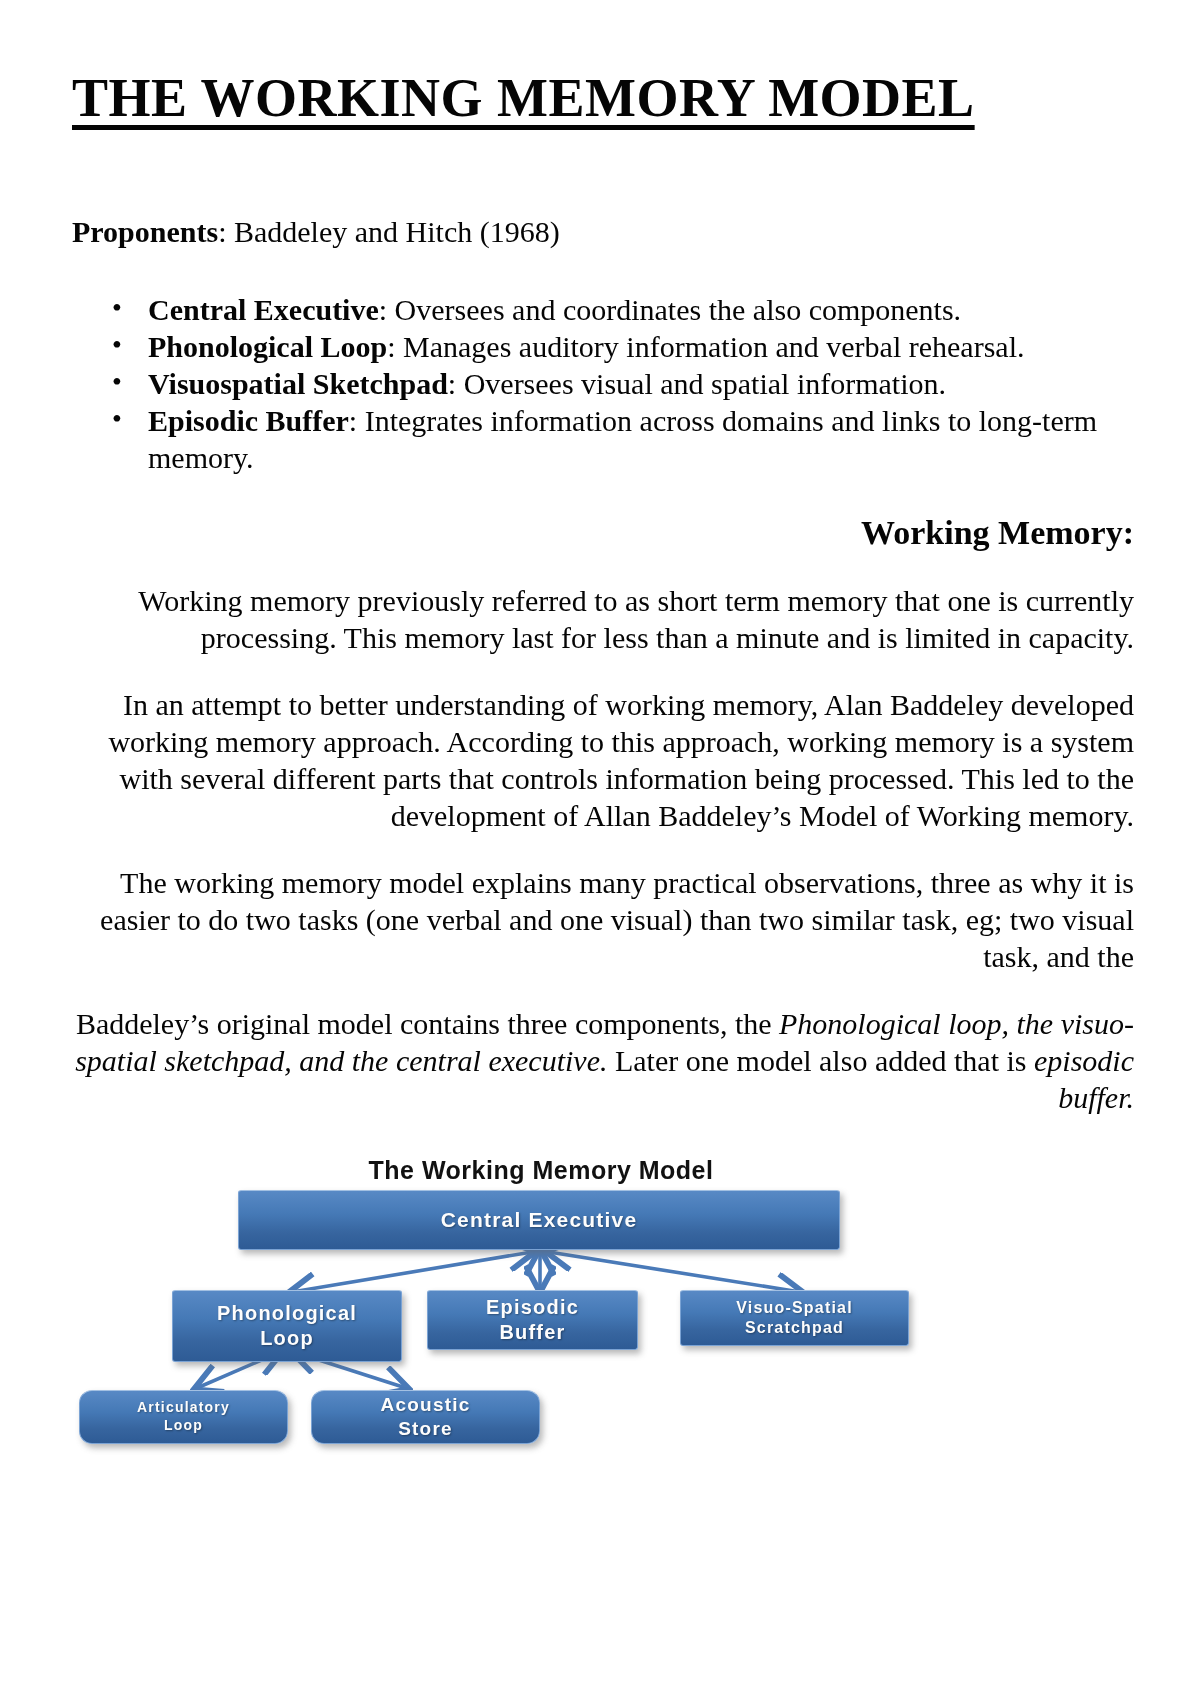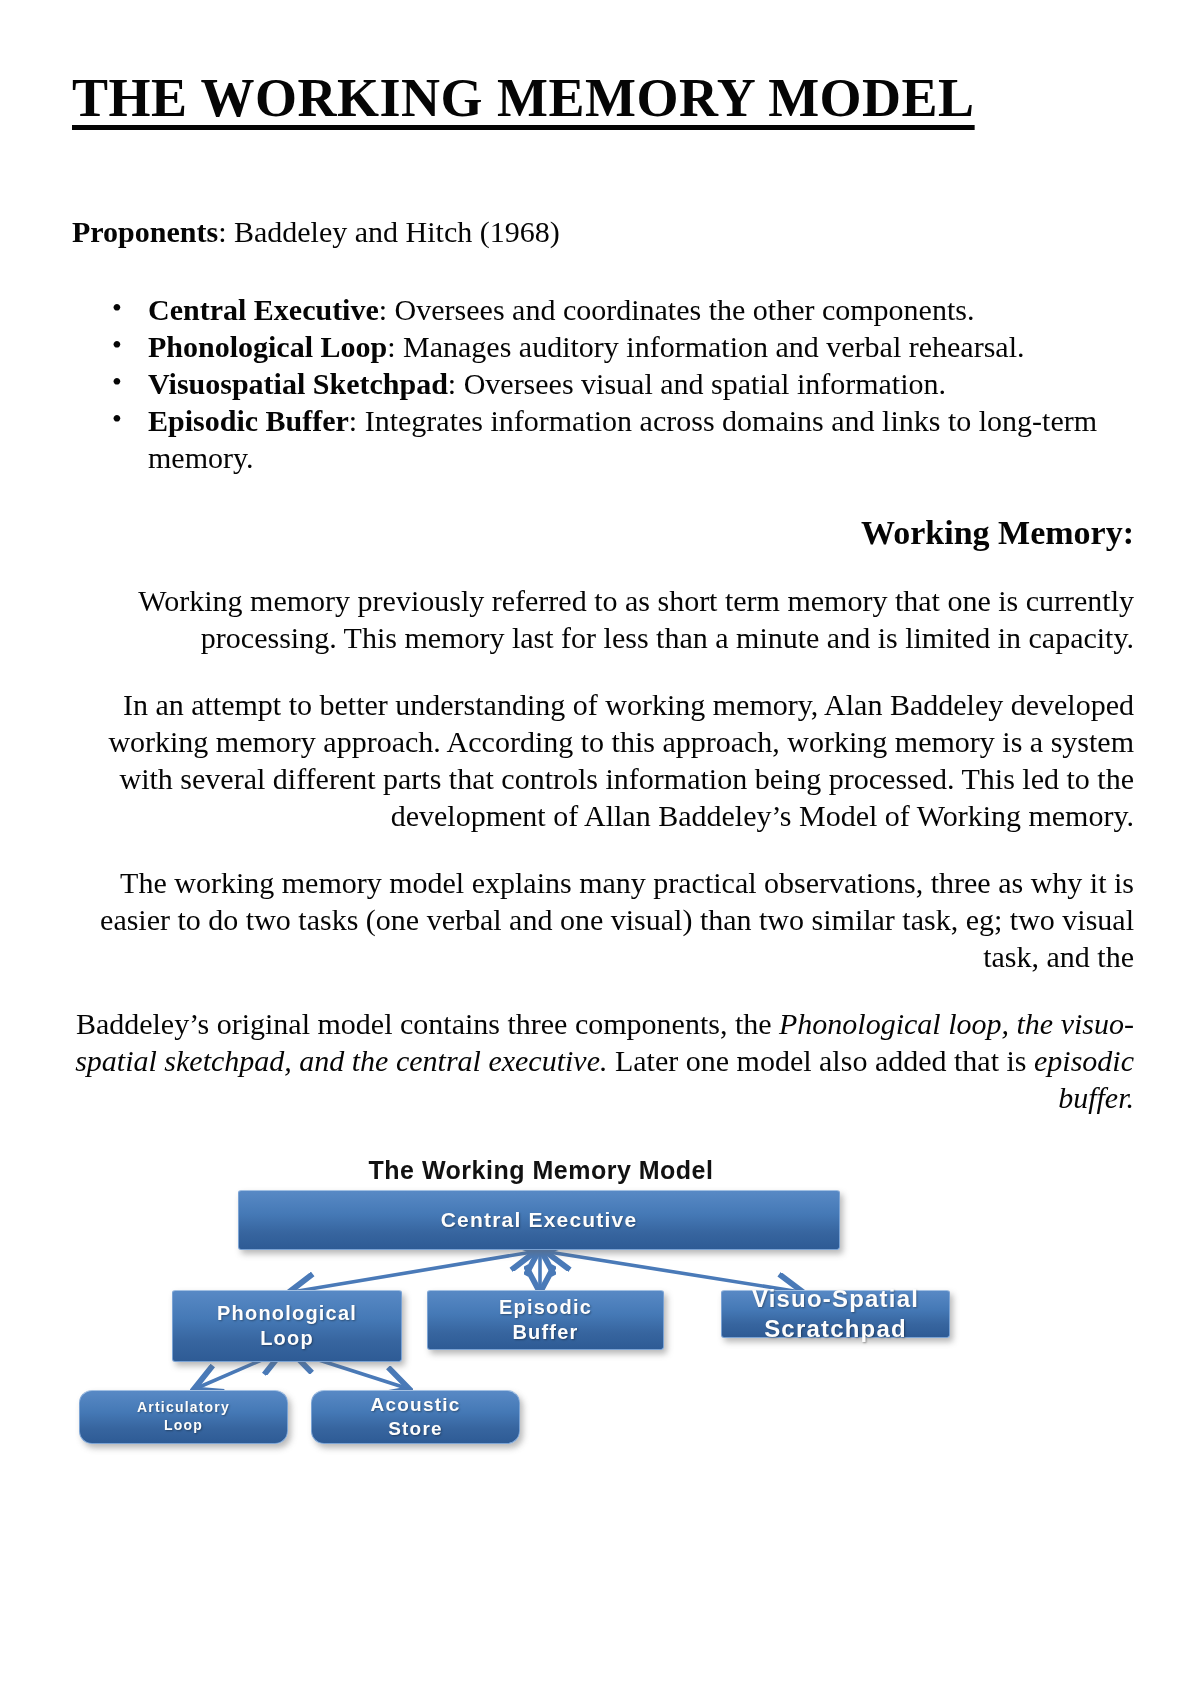--- a/index.html
+++ b/index.html
@@ -83,38 +83,38 @@
     border:1px solid #7ba3d4;
     border-top-color:#a3c0e2;
     border-radius:3px;
     box-shadow:3px 4px 6px rgba(100,100,100,0.45);
     text-shadow:1px 1px 2px rgba(0,0,0,0.35);
     line-height:1.25;
   }
   .dbox.round { border-radius:13px; }
   #node-central   { left:238px; top:44px;  width:602px; height:60px; font-size:21px; }
   #node-phono     { left:172px; top:144px; width:230px; height:72px; font-size:20px; }
-  #node-episodic  { left:427px; top:144px; width:237px; height:60px; font-size:20px; }
-  #node-visuo     { left:680px; top:144px; width:229px; height:48px; font-size:24px;margin-left:41px; }
+  #node-episodic  { left:427px; top:144px; width:211px; height:60px; font-size:20px; }
+  #node-visuo     { left:680px; top:144px; width:229px; height:56px; font-size:16px; }
   #node-artic     { left:79px;  top:244px; width:209px; height:54px; font-size:14px; }
-  #node-acoustic  { left:311px; top:244px; width:209px; height:54px; font-size:19px;text-align:center; }
+  #node-acoustic  { left:311px; top:244px; width:229px; height:54px; font-size:19px;text-align:center; }
   svg.arrows { position:absolute; left:0; top:0; width:1200px; height:392px; }
 </style>
 </head>
 <body>
 
 <div class="content">
 
   <h1 class="doc-title">THE WORKING MEMORY MODEL</h1>
 
   <p class="para"><span class="b">Proponents</span><span>: Baddeley and Hitch (1968)</span></p>
 
 
   <ul class="component-list">
-    <li><span class="b">Central Executive</span><span>: Oversees and coordinates the other components.</span></li>
+    <li><span class="b">Central Executive</span><span>: Oversees and coordinates the also components.</span></li>
     <li><span class="b">Phonological Loop</span><span>: Manages auditory information and verbal rehearsal.</span></li>
     <li><span class="b">Visuospatial Sketchpad</span><span>: Oversees visual and spatial information.</span></li>
     <li><span class="b">Episodic Buffer</span><span>: Integrates information across domains and links to long-term memory.</span></li>
   </ul>
 
   <h2 class="section-heading">Working Memory:</h2>
 
   <p class="body-para">Working memory previously referred to as short term memory that one is currently processing. This memory last for less than a minute and is limited in capacity.</p>
 
   <p class="body-para">In an attempt to better understanding of working memory, Alan Baddeley developed working memory approach. According to this approach, working memory is a system with several different parts that controls information being processed. This led to the development of Allan Baddeley’s Model of Working memory.</p>

